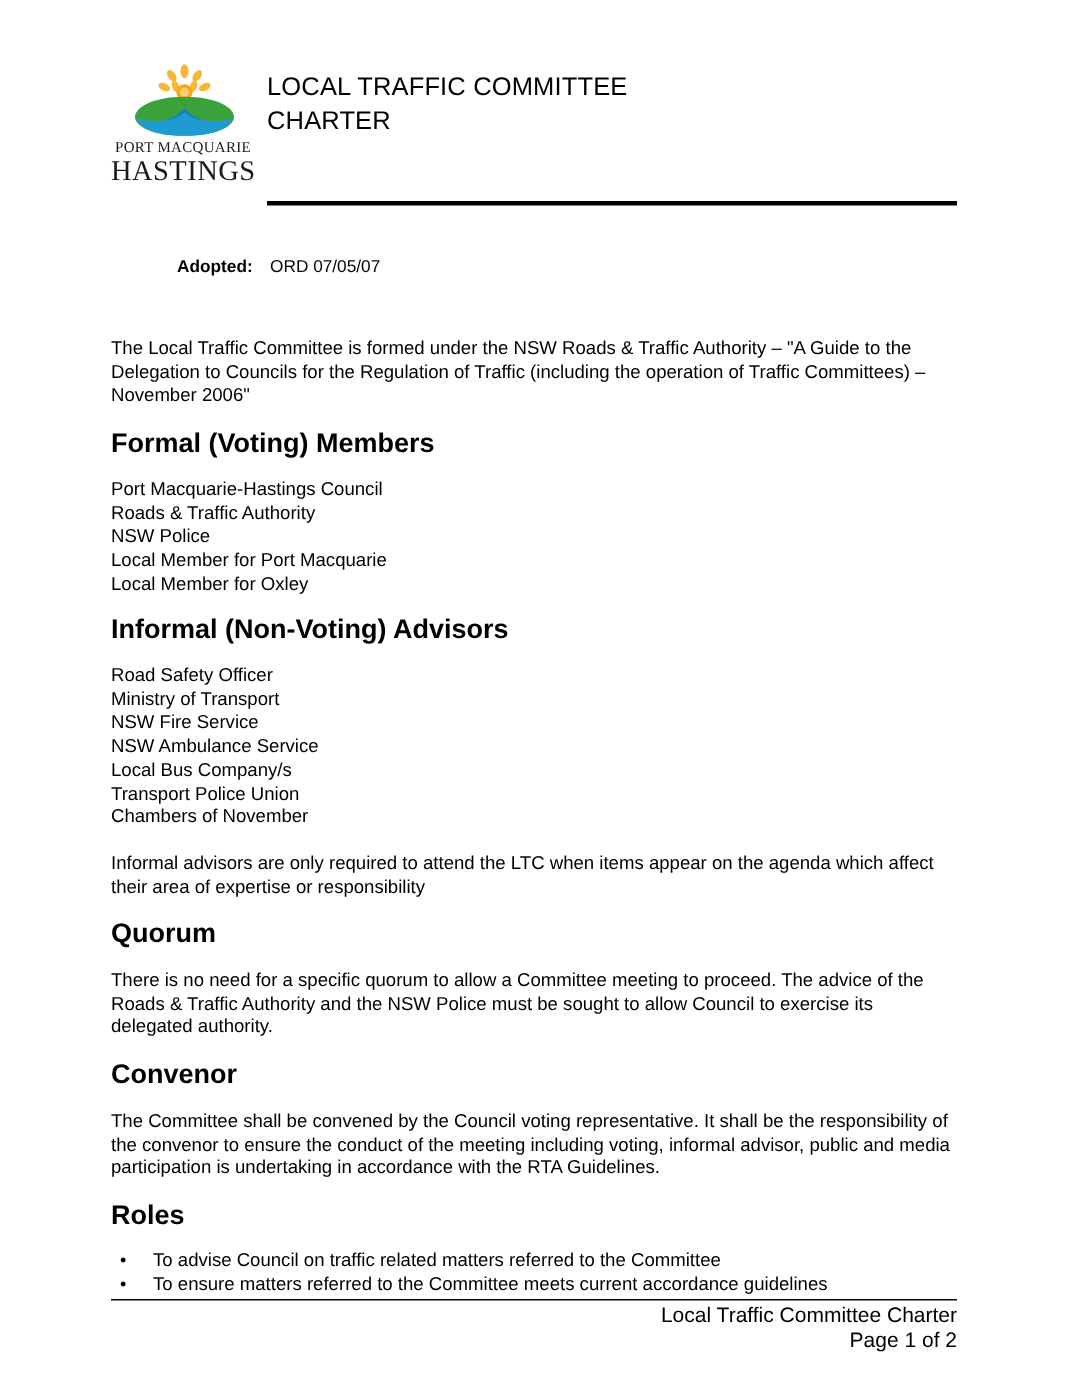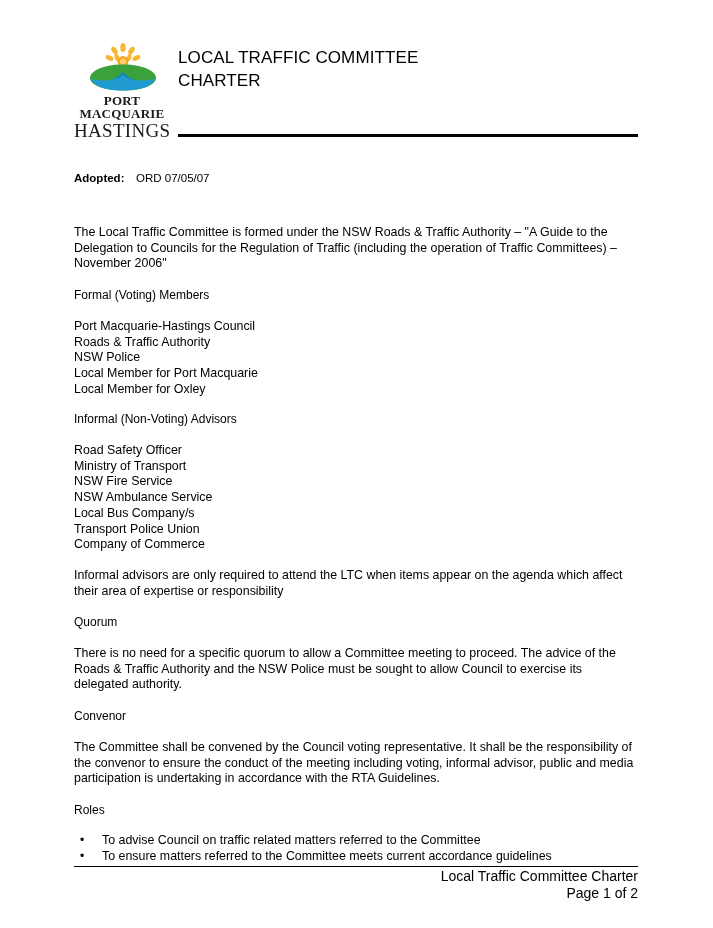--- a/index.html
+++ b/index.html
@@ -49,22 +49,22 @@
     position: absolute;
     left: 0;
     top: 54px;
     width: 96px;
     text-align: center;
     font-family: "Liberation Serif", serif;
     color: #1a1a1a;
     line-height: 1;
   }
   .wordmark-top {
-    font-size: 13px;
-    font-weight: bold;
+    font-size: 10px;
+    font-weight: normal;
     letter-spacing: 0.2px;
     display: block;
   }
   .wordmark-bottom {
     font-size: 19px;
     font-weight: normal;
     letter-spacing: 0.3px;
     display: block;
     margin-top: 1px;
   }
@@ -88,21 +88,21 @@
   }
 
   
   .meta {
     position: absolute;
     left: 74px;
     top: 171px;
     font-size: 11.5px;
     line-height: 14px;
   }
-  .meta-row { white-space: nowrap; }
+  .meta-row { white-space: nowrap; margin-left: 44px; }
   .meta-label {
     display: inline-block;
     width: 62px;
     font-weight: bold;
   }
   .meta-value { font-weight: normal; }
 
   
   .body-area {
     position: absolute;
@@ -110,22 +110,22 @@
     top: 225px;
     width: 564px;
     font-size: 12.4px;
     line-height: 15.7px;
   }
   p.para {
     margin: 0 0 16px 0;
   }
   h2.section {
     margin: 0 0 0 0;
-    font-size: 12px;
-    font-weight: normal;
+    font-size: 18px;
+    font-weight: bold;
     line-height: 15.7px;
   }
   .spacer-sm { height: 15px; }
   .spacer-xs { height: 13px; }
   ul.plain-list {
     list-style: none;
     margin: 0;
     padding: 0;
   }
   ul.plain-list li {
@@ -239,21 +239,21 @@
     <div class="spacer-sm"></div>
     <h2 class="section">Informal (Non-Voting) Advisors</h2>
     <div class="spacer-sm"></div>
     <ul class="plain-list">
       <li>Road Safety Officer</li>
       <li>Ministry of Transport</li>
       <li>NSW Fire Service</li>
       <li>NSW Ambulance Service</li>
       <li>Local Bus Company/s</li>
       <li>Transport Police Union</li>
-      <li>Company of Commerce</li>
+      <li>Chambers of November</li>
     </ul>
 
     <div class="spacer-sm"></div>
     <p class="para">Informal advisors are only required to attend the LTC when items appear on the agenda which affect their area of expertise or responsibility</p>
 
     <h2 class="section">Quorum</h2>
     <div class="spacer-sm"></div>
     <p class="para">There is no need for a specific quorum to allow a Committee meeting to proceed. The advice of the Roads &amp; Traffic Authority and the NSW Police must be sought to allow Council to exercise its delegated authority.</p>
 
     <h2 class="section">Convenor</h2>

